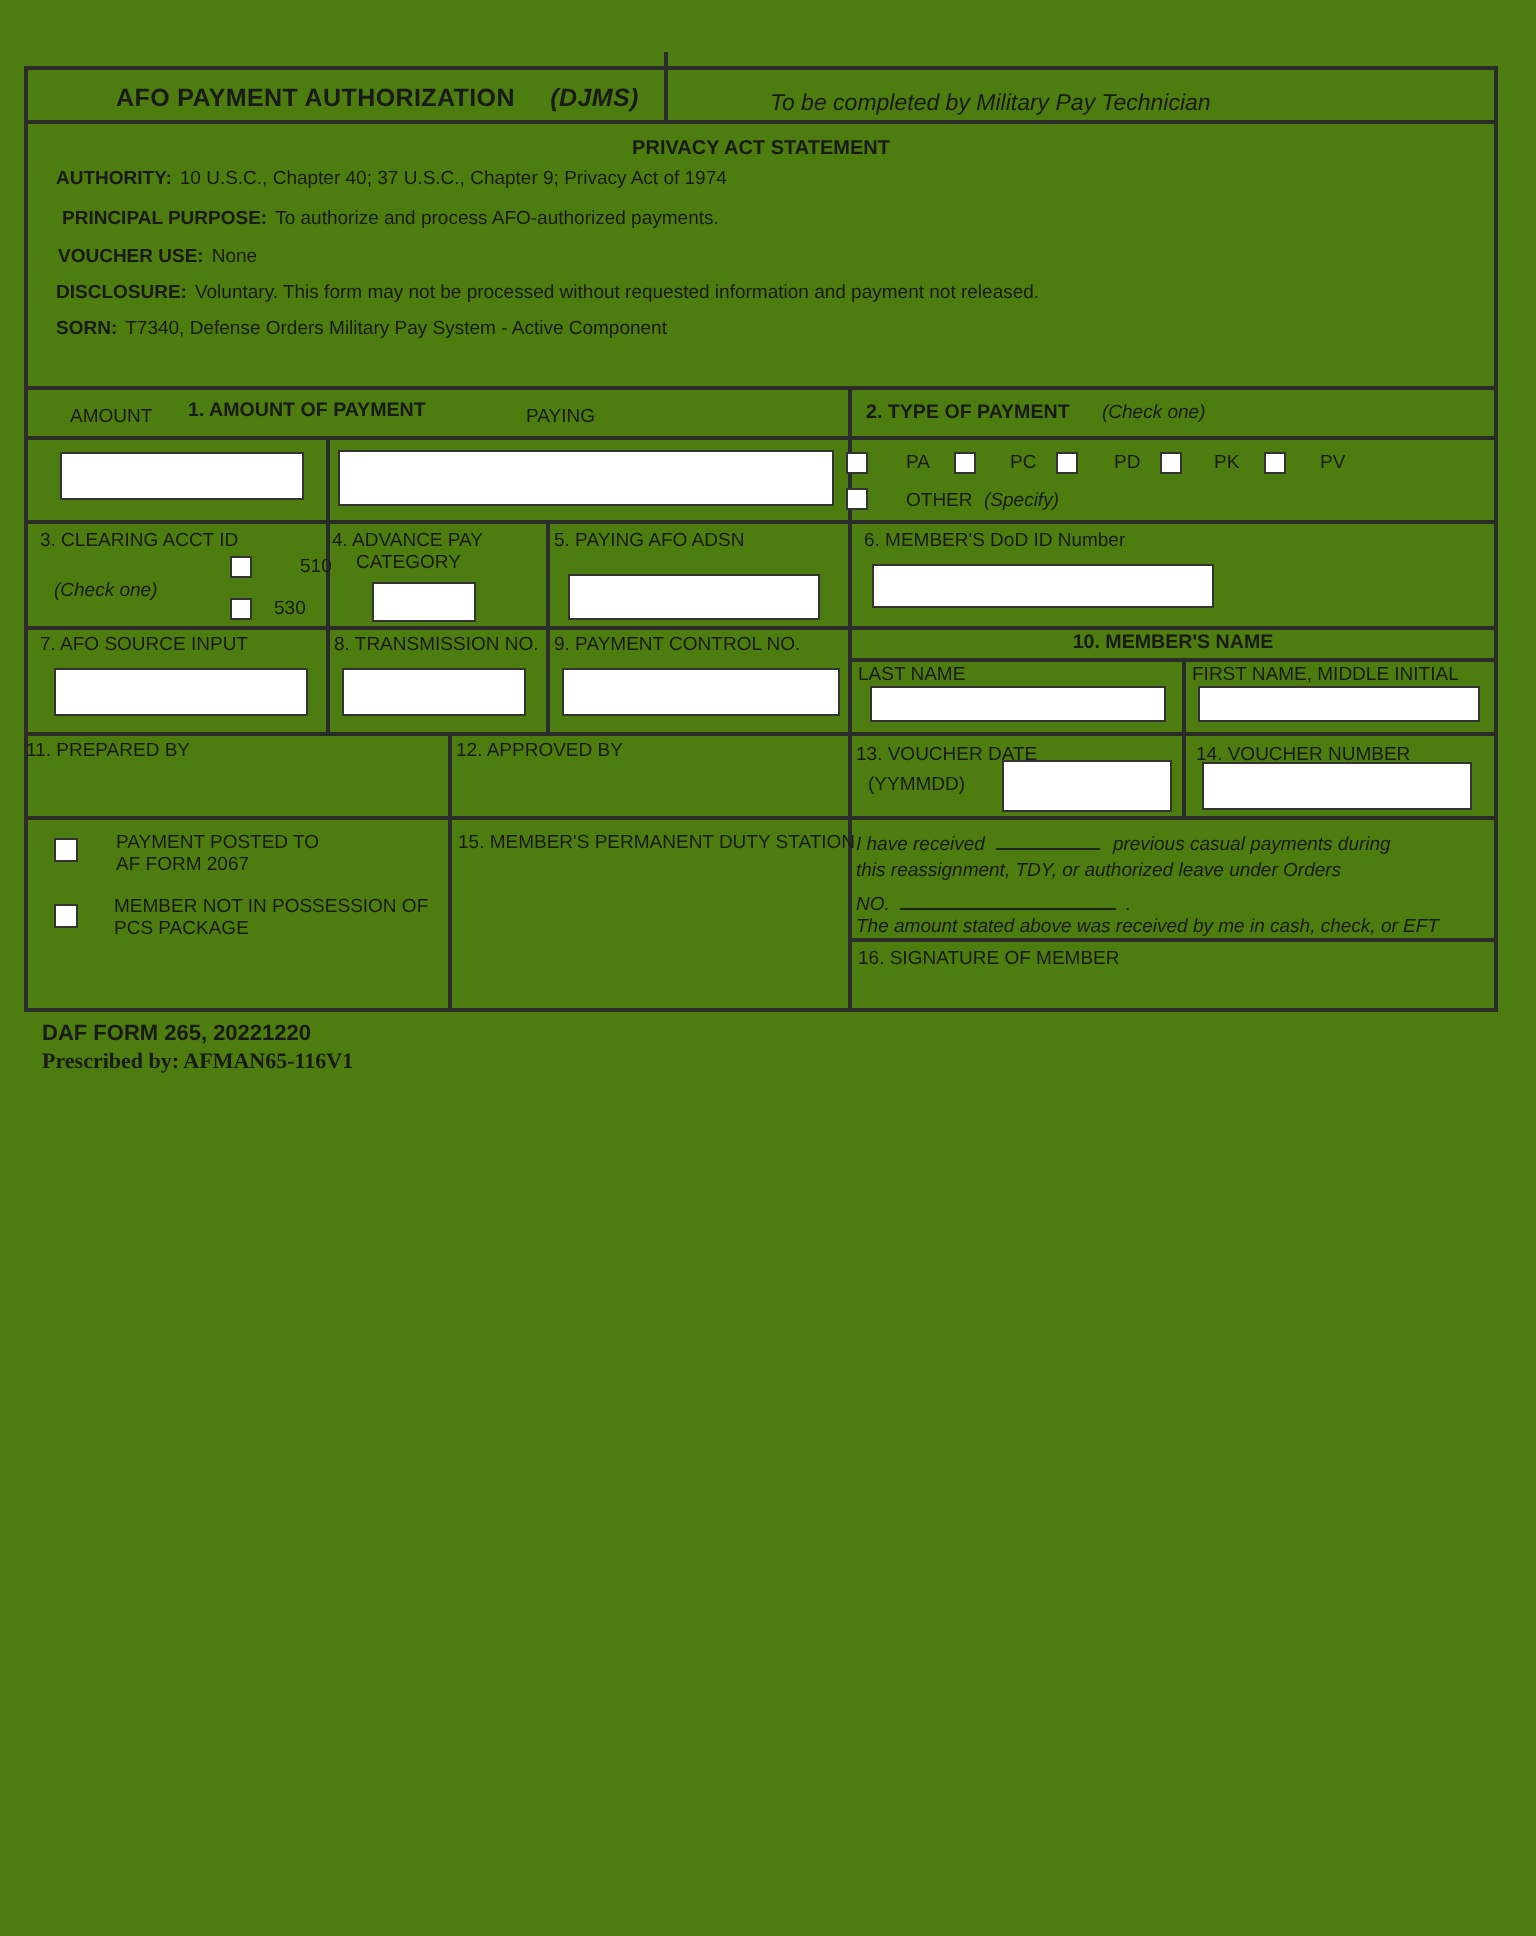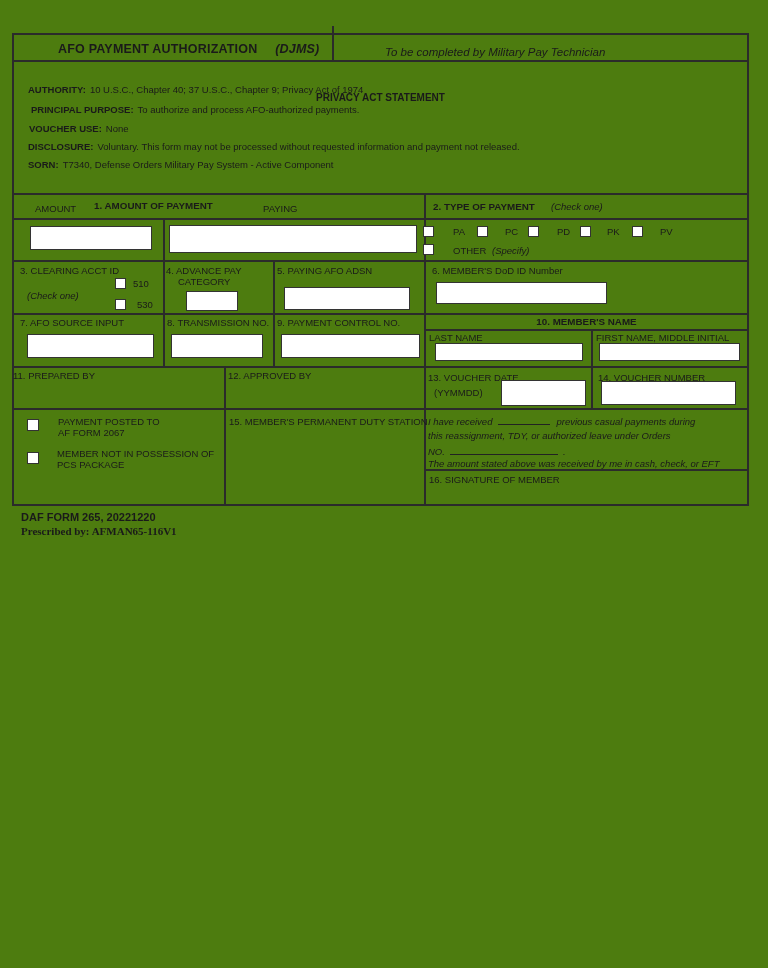--- a/index.html
+++ b/index.html
@@ -29,21 +29,21 @@
   <div class="frame" style="left:12px;top:33px;width:737px;height:473px;"></div>
 
   <div class="vl" style="left:332px;top:26px;height:36px;"></div>
   <div class="hl" style="left:12px;top:60px;width:737px;"></div>
   <div class="lbl" style="left:58px;top:42px;font-size:12.5px;letter-spacing:0.2px;">
     <span class="b">AFO PAYMENT AUTHORIZATION</span>
     <span class="b i" style="margin-left:14px;">(DJMS)</span>
   </div>
   <div class="lbl i" style="left:385px;top:46px;font-size:11.5px;">To be completed by Military Pay Technician</div>
 
-  <div class="lbl b ctr" style="left:12px;top:69px;width:737px;font-size:10px;margin-top:23px;">PRIVACY ACT STATEMENT</div>
+  <div class="lbl b ctr" style="left:12px;top:69px;width:737px;font-size:10px;">PRIVACY ACT STATEMENT</div>
 
   <div class="lbl" style="left:28px;top:85px;">
     <span class="plabel">AUTHORITY:</span><span>10 U.S.C., Chapter 40; 37 U.S.C., Chapter 9; Privacy Act of 1974</span>
   </div>
   <div class="lbl" style="left:31px;top:105px;">
     <span class="plabel">PRINCIPAL PURPOSE:</span><span>To authorize and process AFO-authorized payments.</span>
   </div>
   <div class="lbl" style="left:29px;top:124px;">
     <span class="plabel">VOUCHER USE:</span><span>None</span>
   </div>
@@ -84,21 +84,21 @@
   <div class="lbl i" style="left:492px;top:246px;">(Specify)</div>
 
   <div class="hl" style="left:12px;top:260px;width:737px;"></div>
   <div class="vl" style="left:163px;top:260px;height:53px;"></div>
   <div class="vl" style="left:273px;top:260px;height:53px;"></div>
   <div class="vl thick" style="left:424px;top:260px;height:53px;"></div>
 
   <div class="lbl" style="left:20px;top:266px;">3. CLEARING ACCT ID</div>
   <div class="lbl i" style="left:27px;top:291px;">(Check one)</div>
   <div class="cb" style="left:115px;top:278px;"></div>
-  <div class="lbl" style="left:133px;top:279px;">510</div>
+  <div class="lbl" style="left:150px;top:279px;">510</div>
   <div class="cb" style="left:115px;top:299px;"></div>
   <div class="lbl" style="left:137px;top:300px;">530</div>
 
   <div class="lbl" style="left:166px;top:266px;">4. ADVANCE PAY</div>
   <div class="lbl" style="left:178px;top:277px;">CATEGORY</div>
   <div class="box" style="left:186px;top:291px;width:52px;height:20px;"></div>
 
   <div class="lbl" style="left:277px;top:266px;">5. PAYING AFO ADSN</div>
   <div class="box" style="left:284px;top:287px;width:126px;height:23px;"></div>
 

